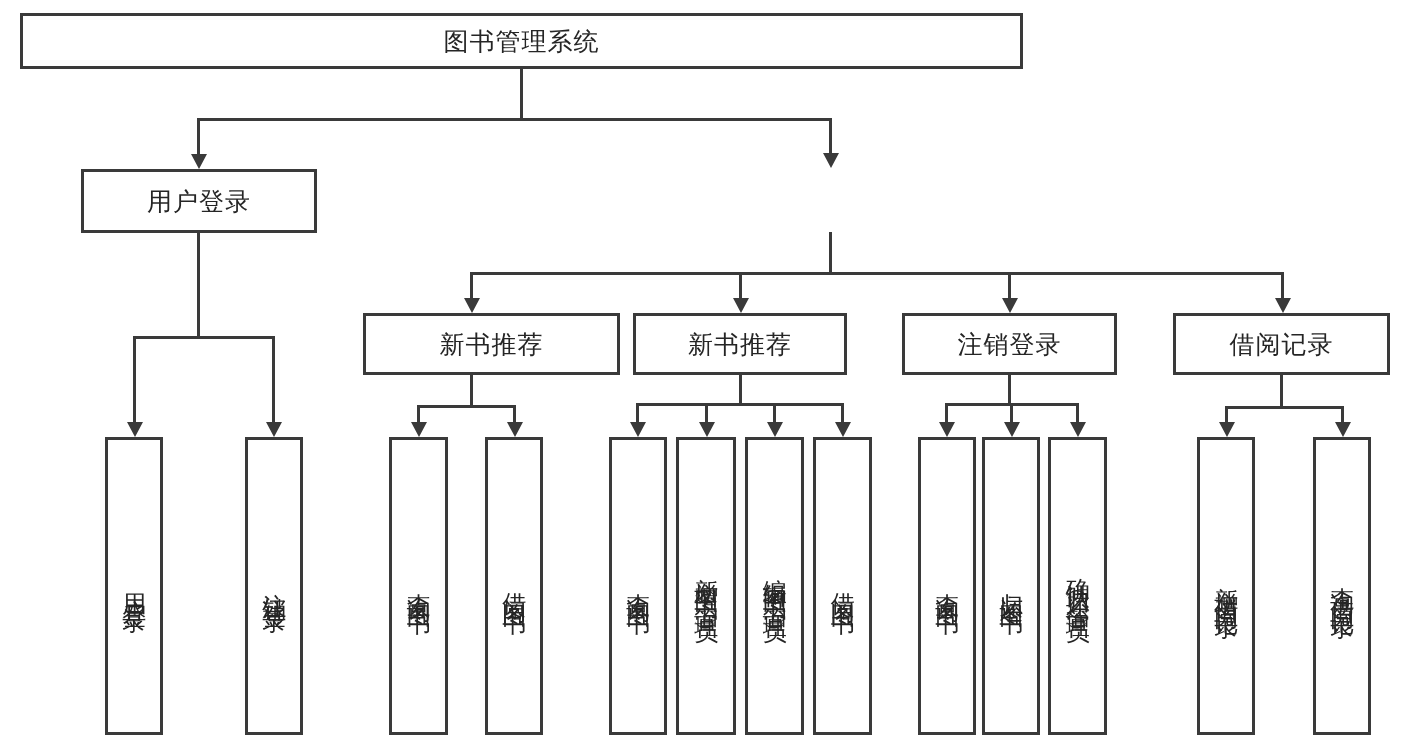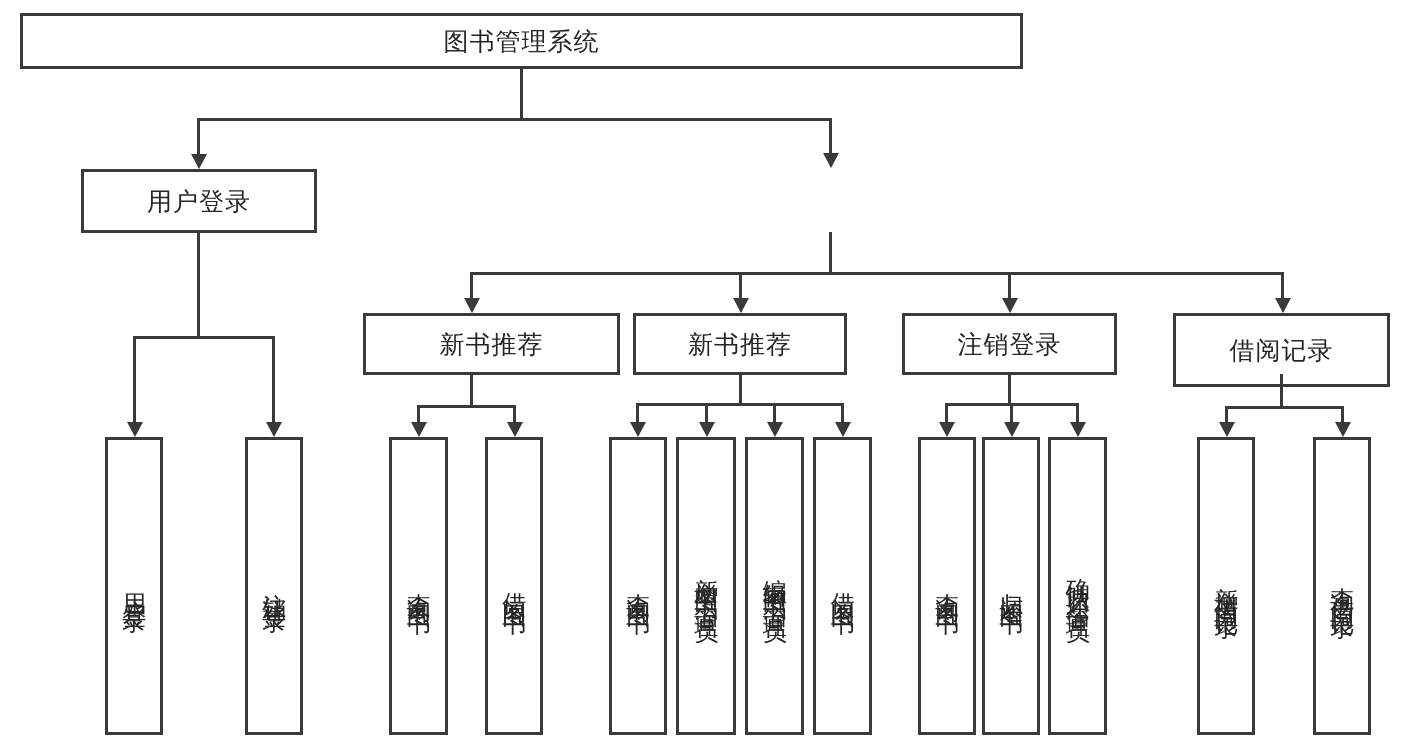--- a/index.html
+++ b/index.html
@@ -16,21 +16,21 @@
   .leaf .vlbl{
     writing-mode:vertical-rl;text-orientation:mixed;
     font-size:24px;letter-spacing:6px;line-height:1.1;color:#252525;
   }
   #n-root{left:20px;top:13px;width:1003px;height:56px;}
   #n-l2-0{left:81px;top:169px;width:236px;height:64px;}
   #n-l2-1{left:715px;top:168px;width:232px;height:65px;}
   #n-l3-0{left:363px;top:313px;width:257px;height:62px;text-align:center;}
   #n-l3-1{left:633px;top:313px;width:214px;height:62px;}
   #n-l3-2{left:902px;top:313px;width:215px;height:62px;}
-  #n-l3-3{left:1173px;top:313px;width:217px;height:74px;}
+  #n-l3-3{left:1173px;top:313px;width:217px;height:62px;}
   .leaf{top:437px;height:298px;}
   #n-leaf-0{left:105px;width:58px;}
   #n-leaf-1{left:245px;width:58px;}
   #n-leaf-2{left:389px;width:59px;}
   #n-leaf-3{left:485px;width:58px;}
   #n-leaf-4{left:609px;width:58px;}
   #n-leaf-5{left:676px;width:60px;}
   #n-leaf-6{left:745px;width:59px;}
   #n-leaf-7{left:813px;width:59px;}
   #n-leaf-8{left:918px;width:58px;}

